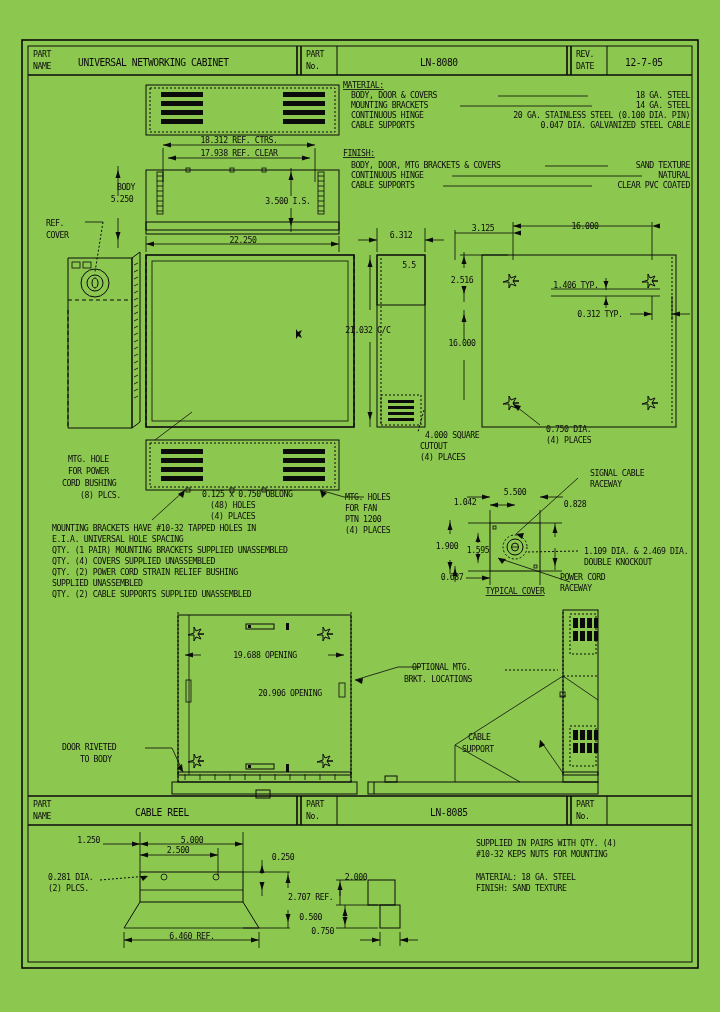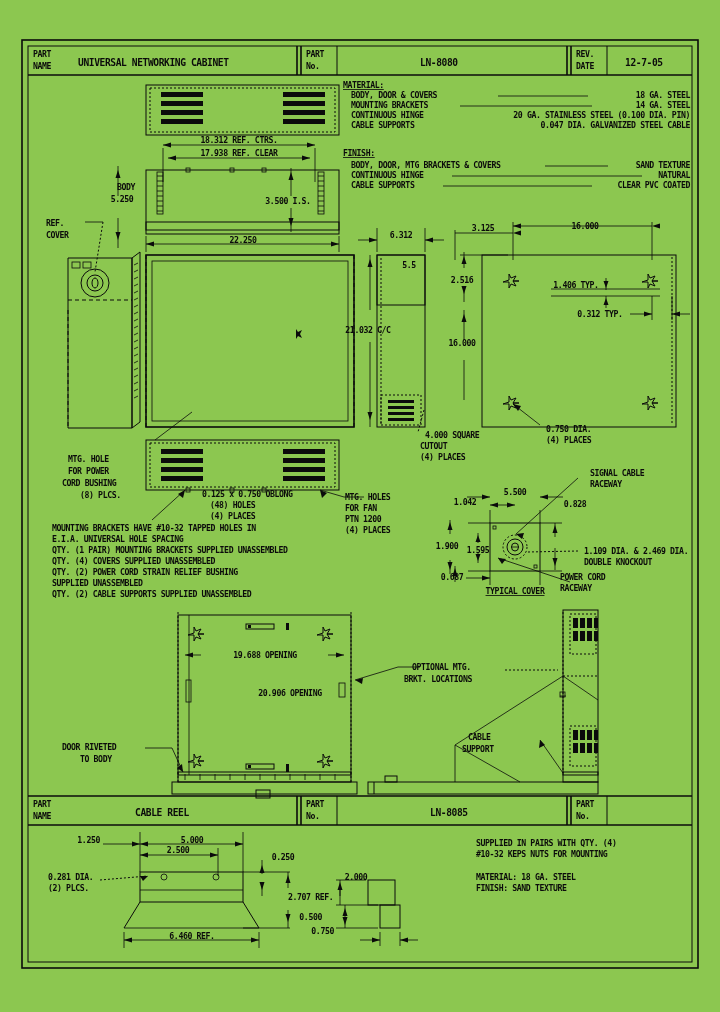--- a/index.html
+++ b/index.html
@@ -4,21 +4,21 @@
 <style>
   html,body{margin:0;padding:0;}
   body{
     width:720px;height:1012px;
     background:#8cc750;
     font-family:"DejaVu Sans Mono", monospace;
     overflow:hidden;
     position:relative;
   }
   #sheet{
-    position:absolute;left:0;top:0;width:720px;height:960px;font-weight:bold;
+    position:absolute;left:0;top:0;width:720px;height:960px;
   }
   svg{display:block;}
   text{
     font-family:"DejaVu Sans Mono", monospace;
     fill:#0b0b0b;
     letter-spacing:-0.4px;
   }
   .t  {font-size:8.2px;}
   .tb {font-size:9.6px;}
   .ln {stroke:#0b0b0b;fill:none;stroke-width:1;}

